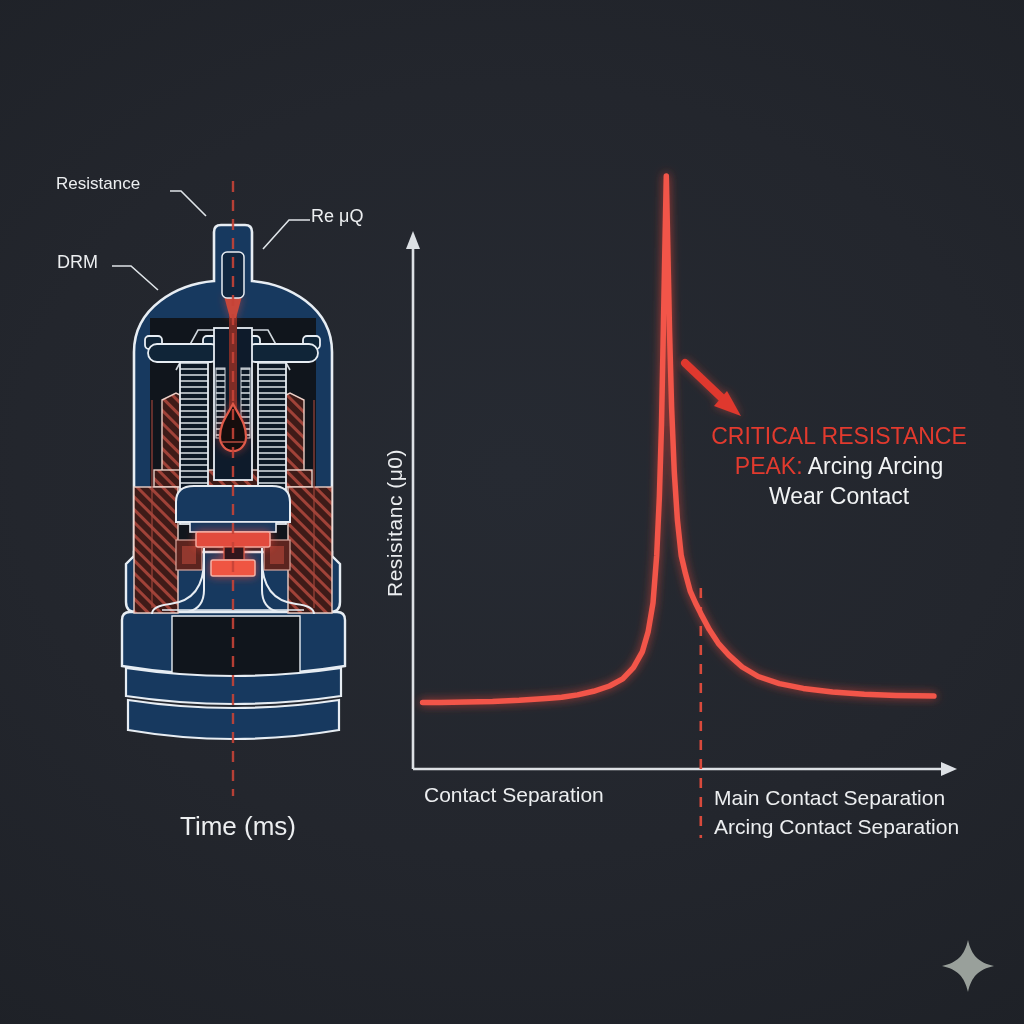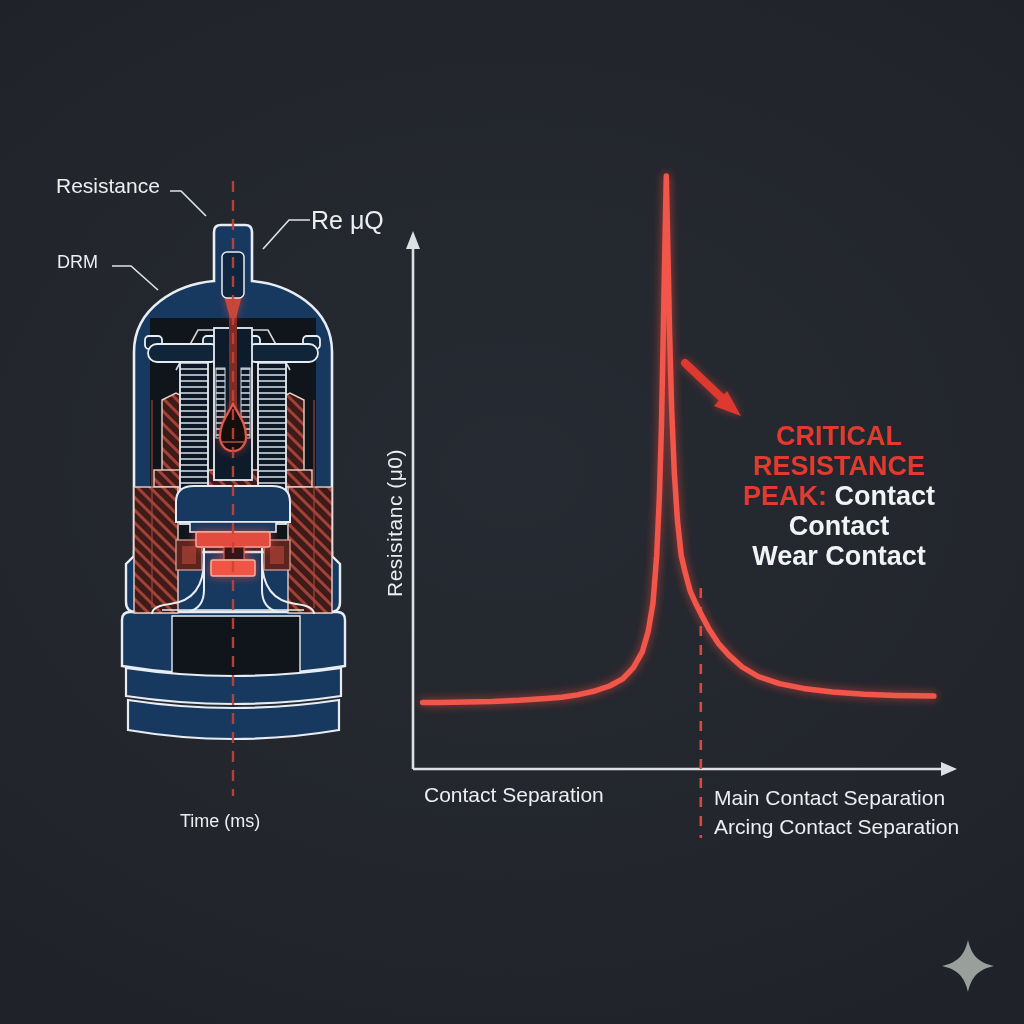--- a/index.html
+++ b/index.html
@@ -3,28 +3,28 @@
 <meta charset="utf-8">
 <style>
   html,body{margin:0;padding:0;background:#15171c;}
   #stage{
     position:relative;width:1024px;height:1024px;overflow:hidden;
     background:radial-gradient(ellipse 900px 700px at 50% 46%, #262a32 0%, #23262d 55%, #1e2127 100%);
     font-family:"Liberation Sans","DejaVu Sans",sans-serif;
     -webkit-font-smoothing:antialiased;
   }
   .txt{position:absolute;color:#eceef0;white-space:nowrap;}
-  .lbl-resistance{left:56px;top:174px;font-size:21px;}
-  .lbl-re{left:311px;top:206px;font-size:25px;}
+  .lbl-resistance{left:56px;top:174px;font-size:17px;}
+  .lbl-re{left:311px;top:206px;font-size:18px;}
   .lbl-drm{left:57px;top:252px;font-size:18px;}
-  .lbl-time{left:180px;top:811px;font-size:18px;}
+  .lbl-time{left:180px;top:811px;font-size:26px;}
   .ylabel{left:395px;top:523px;transform:translate(-50%,-50%) rotate(-90deg);font-size:21px;letter-spacing:.5px;}
   .xlabel-left{left:424px;top:783px;font-size:21px;}
   .xlabel-right{left:714px;top:783px;font-size:21px;line-height:29px;white-space:normal;width:270px;}
-  .annotation{left:698px;top:421px;width:282px;text-align:center;font-size:27px;font-weight:bold;line-height:30px;white-space:normal;}
+  .annotation{left:698px;top:421px;width:282px;text-align:center;font-size:23px;font-weight:normal;line-height:30px;white-space:normal;}
   .annotation .red{color:#e23a2e;}
   .annotation .white{color:#f1f3f4;}
   svg{position:absolute;left:0;top:0;}
 </style>
 </head>
 <body>
 
 <div id="stage">
 
   <svg width="1024" height="1024" viewBox="0 0 1024 1024">
@@ -165,17 +165,17 @@
 
   <div class="txt ylabel">Resisitanc (μ0)</div>
   <div class="txt xlabel-right">
     <span>Main Contact Separation</span><br>
     <span>Arcing Contact Separation</span>
   </div>
   <div class="txt xlabel-left">Contact Separation</div>
 
   <div class="txt annotation">
     <span class="red">CRITICAL RESISTANCE</span><br>
-    <span class="red">PEAK:</span><span class="white"> Contact Contact</span><br>
+    <span class="red">PEAK:</span><span class="white"> Arcing Arcing</span><br>
     <span class="white">Wear Contact</span>
   </div>
 
 </div>
 
 </body></html>

